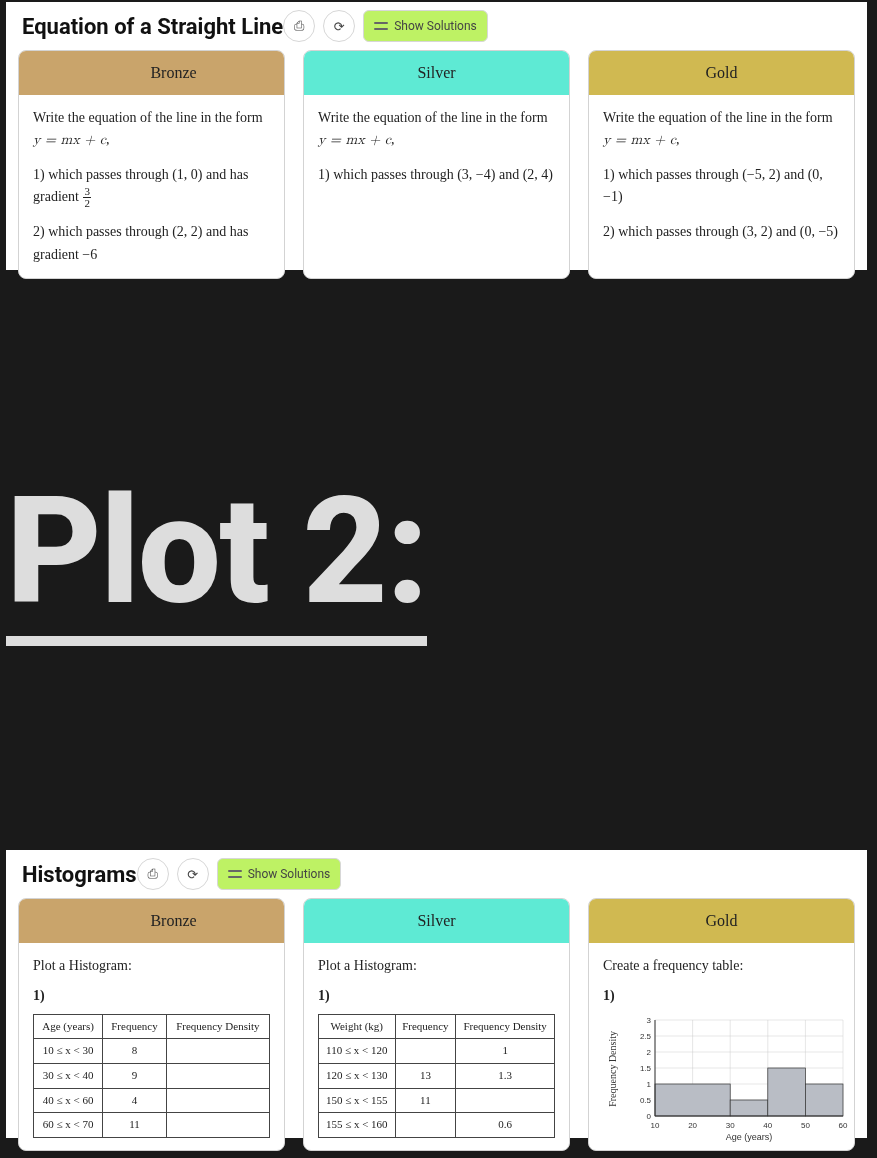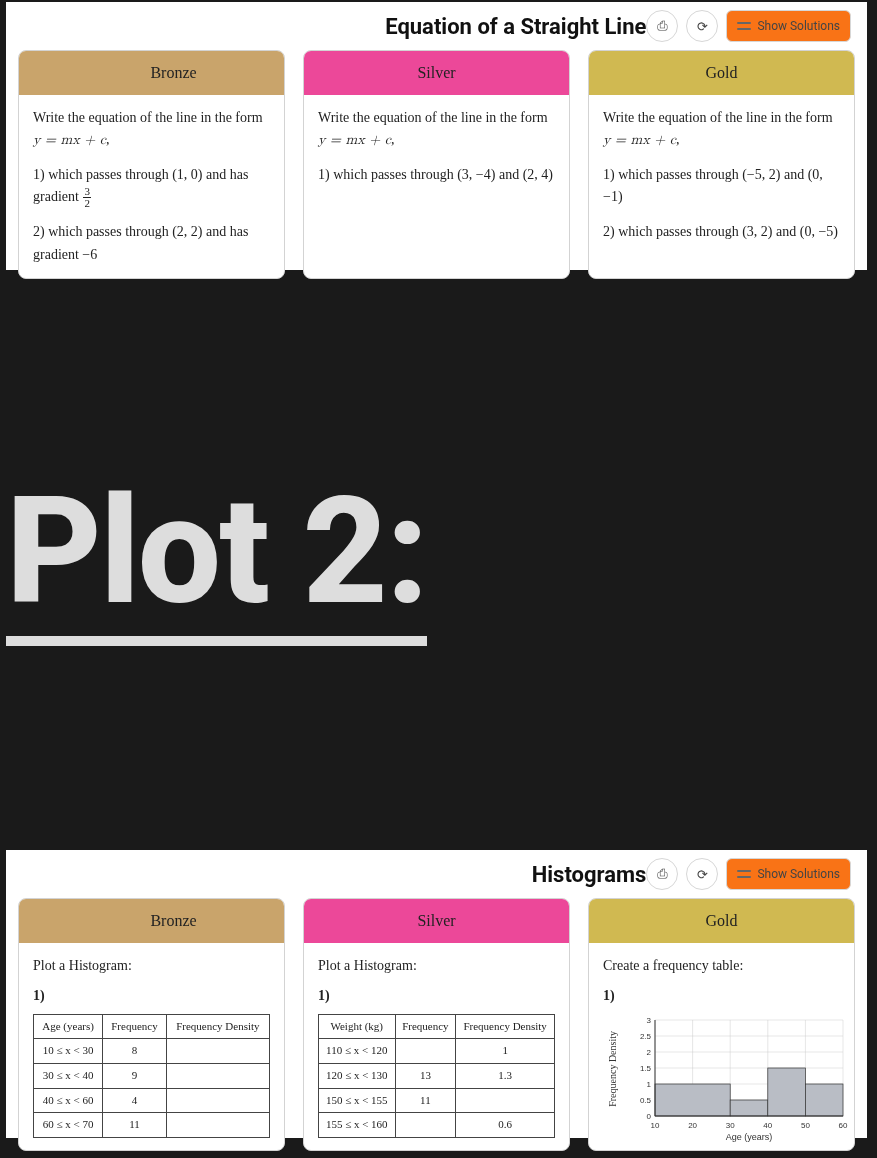--- a/index.html
+++ b/index.html
@@ -1,34 +1,34 @@
 <!DOCTYPE html>
 <html><head>
 <meta charset="utf-8">
 <style>
   html,body{margin:0;padding:0;background:#1a1a1a;font-family:-apple-system,BlinkMacSystemFont,"Segoe UI",Roboto,Arial,sans-serif;color:#222;}
   .page{position:relative;width:877px;height:1158px;background:#1a1a1a;overflow:hidden;}
   .panel{position:absolute;left:6px;right:10px;background:#fff;}
   .panel.top{top:2px;height:268px;}
   .panel.bottom{top:850px;height:288px;}
   .panel-inner{padding:8px 12px 0 12px;}
-  .panel-header{display:flex;align-items:center;justify-content:flex-end;padding:0 4px 8px 4px;margin-left:43px;}
+  .panel-header{display:flex;align-items:center;justify-content:flex-start;padding:0 4px 8px 4px;}
   .panel-title{font-size:22px;font-weight:700;color:#111;}
   .panel-actions{display:flex;align-items:center;gap:8px;}
   .round-btn{width:30px;height:30px;border:1px solid #d7d7d7;border-radius:50%;background:#fff;display:flex;align-items:center;justify-content:center;font-size:13px;color:#444;cursor:pointer;}
-  .pill-btn{height:30px;border:1px solid #d7d7d7;border-radius:6px;background:#f97316;display:flex;align-items:center;gap:6px;padding:0 10px;font-size:12px;color:#444;cursor:pointer;}
+  .pill-btn{height:30px;border:1px solid #d7d7d7;border-radius:6px;background:#bef264;display:flex;align-items:center;gap:6px;padding:0 10px;font-size:12px;color:#444;cursor:pointer;}
   .sliders-icon{display:inline-block;width:14px;height:12px;position:relative;}
   .sliders-icon::before,.sliders-icon::after{content:"";position:absolute;left:0;right:0;height:2px;background:#666;border-radius:1px;}
   .sliders-icon::before{top:2px;}
   .sliders-icon::after{bottom:2px;}
   .cols{display:flex;gap:18px;}
   .card{flex:1;border:1px solid #d3d3d3;border-radius:8px;overflow:hidden;background:#fff;}
   .card-head{height:44px;display:flex;align-items:center;justify-content:center;font-size:16px;font-weight:500;color:#222;font-family:Georgia,serif;}
   .card-head.bronze{background:#c9a46b;padding-left:44px;}
-  .card-head.silver{background:#ec4899;}
+  .card-head.silver{background:#5eead4;}
   .card-head.gold{background:#d0b951;}
   .card-body{padding:12px 14px;font-size:14px;line-height:1.6;color:#222;font-family:Georgia,"Times New Roman",serif;}
   .mtext{font-family:"Latin Modern Math","Cambria Math",Georgia,serif;font-style:italic;}
   .q{margin:12px 0 0 0;}
   .frac{display:inline-block;vertical-align:middle;text-align:center;font-size:11px;line-height:1;margin:0 1px;}
   .frac .t{display:block;border-bottom:1px solid #222;padding:0 1px;}
   .frac .b{display:block;padding:0 1px;}
   .tbl{border-collapse:collapse;width:100%;font-size:11px;}
   .tbl th,.tbl td{border:1px solid #444;padding:3px 6px;text-align:center;font-weight:400;}
   .tbl th{background:#fff;font-size:11px;}

